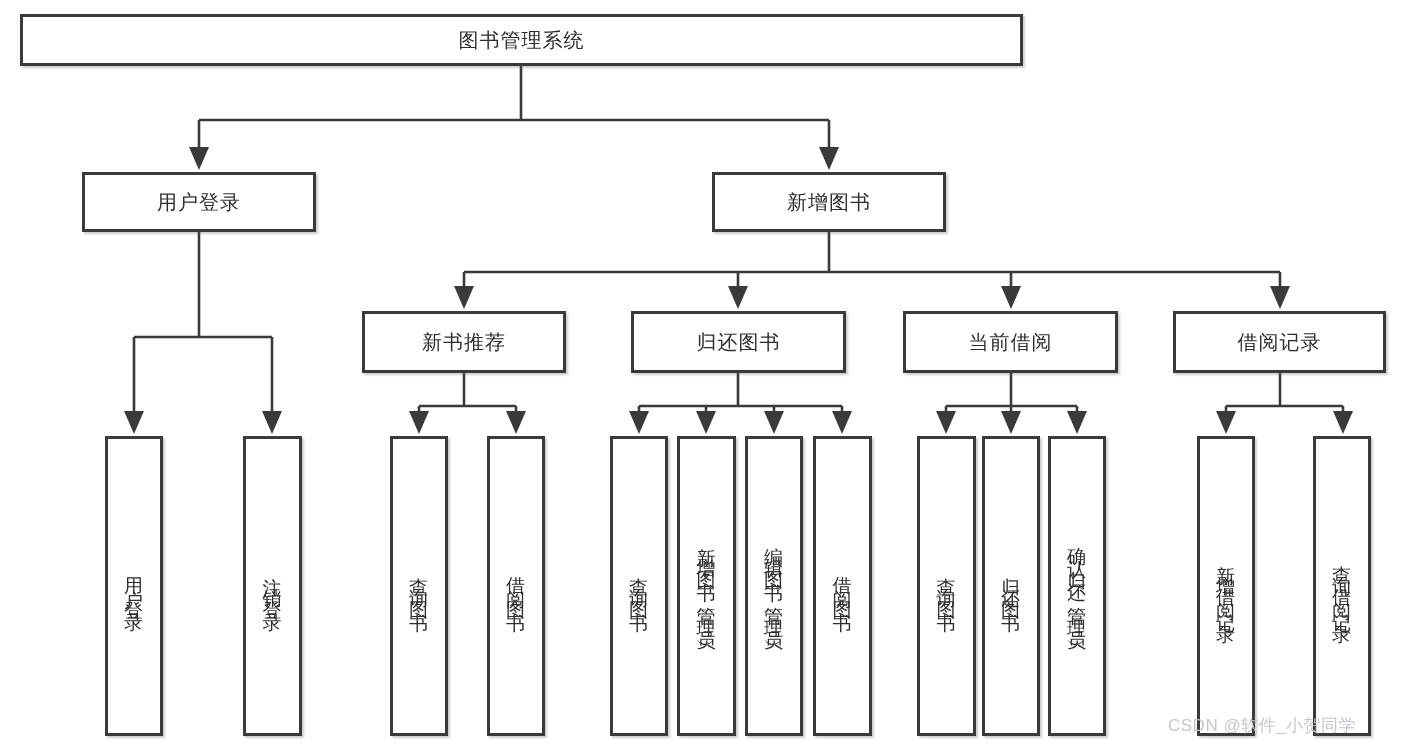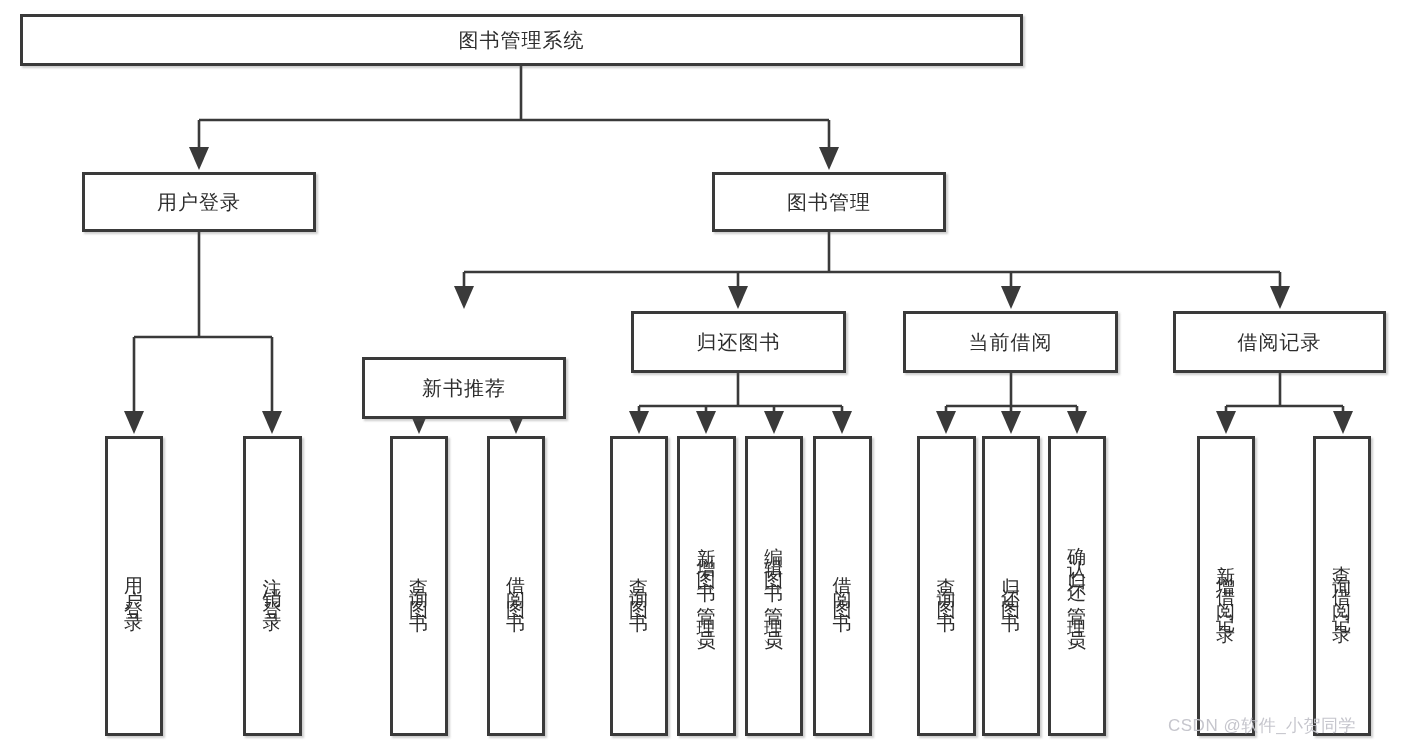--- a/index.html
+++ b/index.html
@@ -119,23 +119,23 @@
       <polygon points="1067,411 1087,411 1077,434" fill="#3a3a3a"></polygon>
       <line x1="1226" y1="406" x2="1226" y2="420" stroke="#3a3a3a" stroke-width="2.6"></line>
       <polygon points="1216,411 1236,411 1226,434" fill="#3a3a3a"></polygon>
       <line x1="1343" y1="406" x2="1343" y2="420" stroke="#3a3a3a" stroke-width="2.6"></line>
       <polygon points="1333,411 1353,411 1343,434" fill="#3a3a3a"></polygon>
     </svg>
 
   <div class="node h" style="left:20px; top:14px; width:1003px; height:52px;">图书管理系统</div>
 
   <div class="node h" style="left:82px; top:172px; width:234px; height:60px;">用户登录</div>
-  <div class="node h" style="left:712px; top:172px; width:234px; height:60px;">图书管理</div>
+  <div class="node h" style="left:712px; top:172px; width:234px; height:60px;">新增图书</div>
 
-  <div class="node h" style="left:362px; top:311px; width:204px; height:62px;margin-top:46px;">新书推荐</div>
+  <div class="node h" style="left:362px; top:311px; width:204px; height:62px;">新书推荐</div>
   <div class="node h" style="left:631px; top:311px; width:215px; height:62px;">归还图书</div>
   <div class="node h" style="left:1173px; top:311px; width:213px; height:62px;">借阅记录</div>
   <div class="node h" style="left:903px; top:311px; width:215px; height:62px;">当前借阅</div>
 
   <div class="node v" style="left:105px; top:436px; width:58px; height:300px;">用户登录</div>
   <div class="node v" style="left:243px; top:436px; width:59px; height:300px;">注销登录</div>
 
   <div class="node v" style="left:390px; top:436px; width:58px; height:300px;">查询图书</div>
   <div class="node v" style="left:487px; top:436px; width:58px; height:300px;">借阅图书</div>
 

